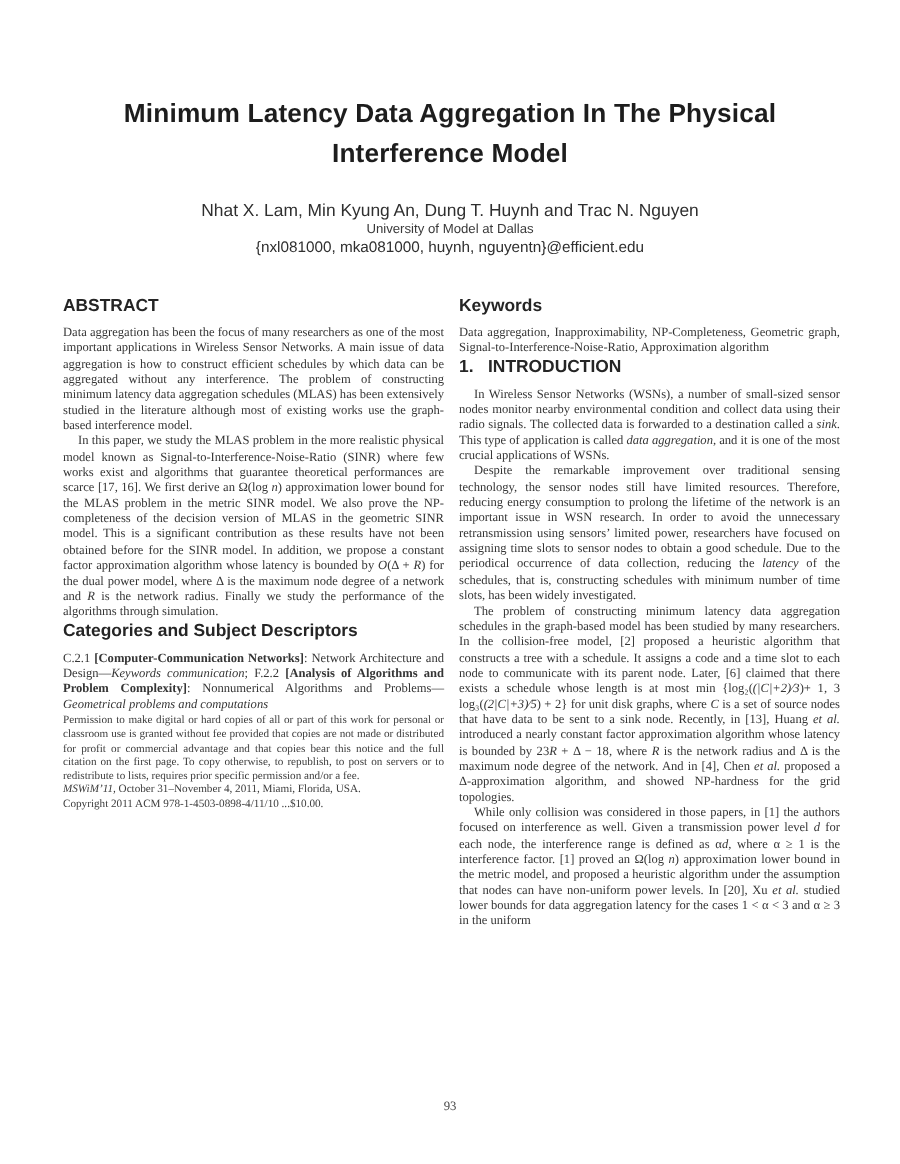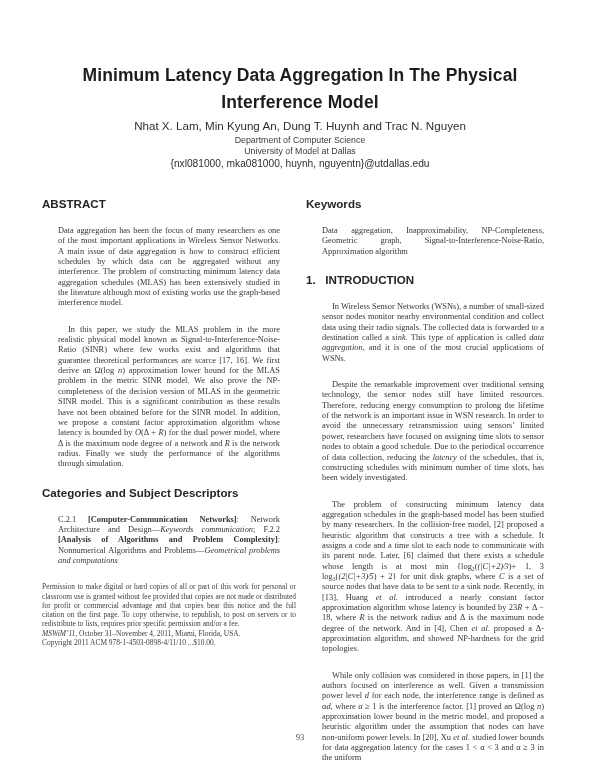--- a/index.html
+++ b/index.html
@@ -22,21 +22,21 @@
     font-family: "Liberation Sans", sans-serif;
   }
   .paper-title {
     font-size: 17.5px;
     font-weight: bold;
     line-height: 27px;
     color: #1d1d1d;
     letter-spacing: 0.1px;
   }
   .authors-line {
-    margin-top: 3px;
+    margin-top: 18px;
     font-size: 11.6px;
     color: #2f2f2f;
   }
   .affil-line {
     font-size: 8.8px;
     line-height: 10.5px;
     color: #3a3a3a;
   }
   .affil-line.first { margin-top: 3px; }
   .email-line {
@@ -66,21 +66,21 @@
     color: #252525;
     text-align: left;
     margin: 0 0 7px 0;
     line-height: 13px;
   }
   .col section { margin: 0; }
   .sec-categories    { margin-top: 31px; }
   .sec-general-terms { margin-top: 31px; }
   .sec-introduction  { margin-top: 32px; }
 
-  p.para { margin: 16px; }
+  p.para { margin: 0; }
   p.indent { text-indent: 10px; }
 
   .it { font-style: italic; }
   .bf { font-weight: bold; }
 
   
   .permission {
     font-size: 7.45px;
     line-height: 9.3px;
     text-align: justify;
@@ -102,23 +102,22 @@
 <body>
 
 <div class="page">
 
   <header class="title-block">
     <div class="paper-title">
       <div>Minimum Latency Data Aggregation In The Physical</div>
       <div>Interference Model</div>
     </div>
     <div class="authors-line">Nhat X. Lam, Min Kyung An, Dung T. Huynh and Trac N. Nguyen</div>
-    <div class="affil-line first">Department of Computer Science</div>
     <div class="affil-line">University of Model at Dallas</div>
-    <div class="email-line">{nxl081000, mka081000, huynh, nguyentn}@utdallas.edu</div>
+    <div class="email-line">{nxl081000, mka081000, huynh, nguyentn}@efficient.edu</div>
   </header>
 
   <div class="col col-left">
 
     <section class="sec-abstract">
       <h2 class="section-heading">ABSTRACT</h2>
       <p class="para">Data aggregation has been the focus of many researchers as one of the most important applications in Wireless Sensor Networks. A main issue of data aggregation is how to construct efficient schedules by which data can be aggregated without any interference. The problem of constructing minimum latency data aggregation schedules (MLAS) has been extensively studied in the literature although most of existing works use the graph-based interference model.</p>
       <p class="para indent"><span>In this paper, we study the MLAS problem in the more realistic physical model known as Signal-to-Interference-Noise-Ratio (SINR) where few works exist and algorithms that guarantee theoretical performances are scarce [17, 16]. We first derive an Ω(log </span><span class="it">n</span><span>) approximation lower bound for the MLAS problem in the metric SINR model. We also prove the NP-completeness of the decision version of MLAS in the geometric SINR model. This is a significant contribution as these results have not been obtained before for the SINR model. In addition, we propose a constant factor approximation algorithm whose latency is bounded by </span><span class="it">O</span><span>(Δ + </span><span class="it">R</span><span>) for the dual power model, where Δ is the maximum node degree of a network and </span><span class="it">R</span><span> is the network radius. Finally we study the performance of the algorithms through simulation.</span></p>
     </section>
 

